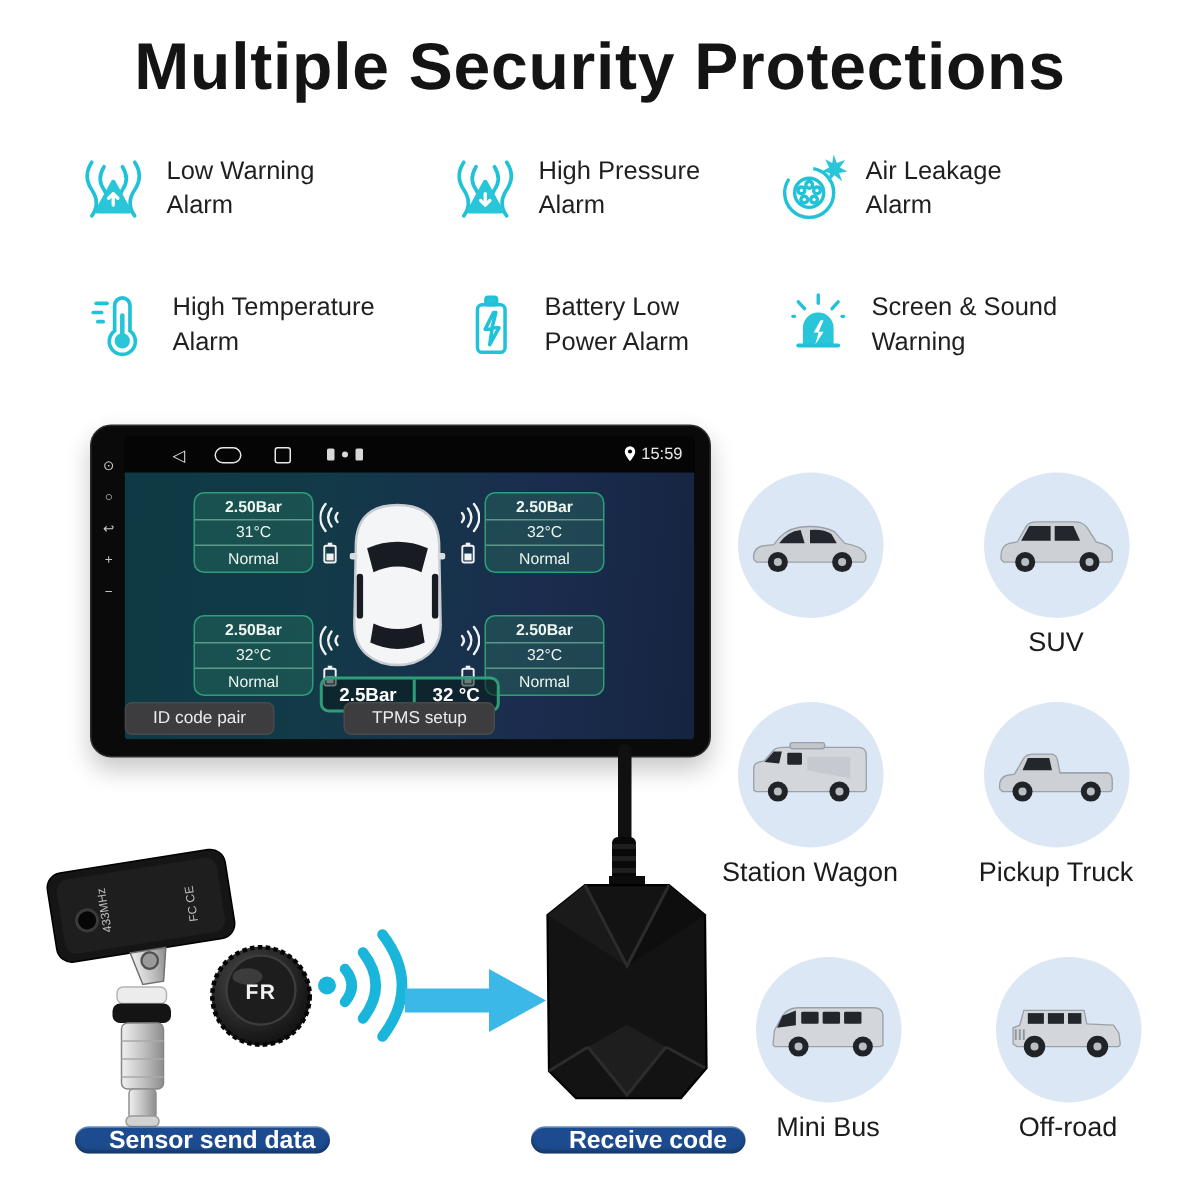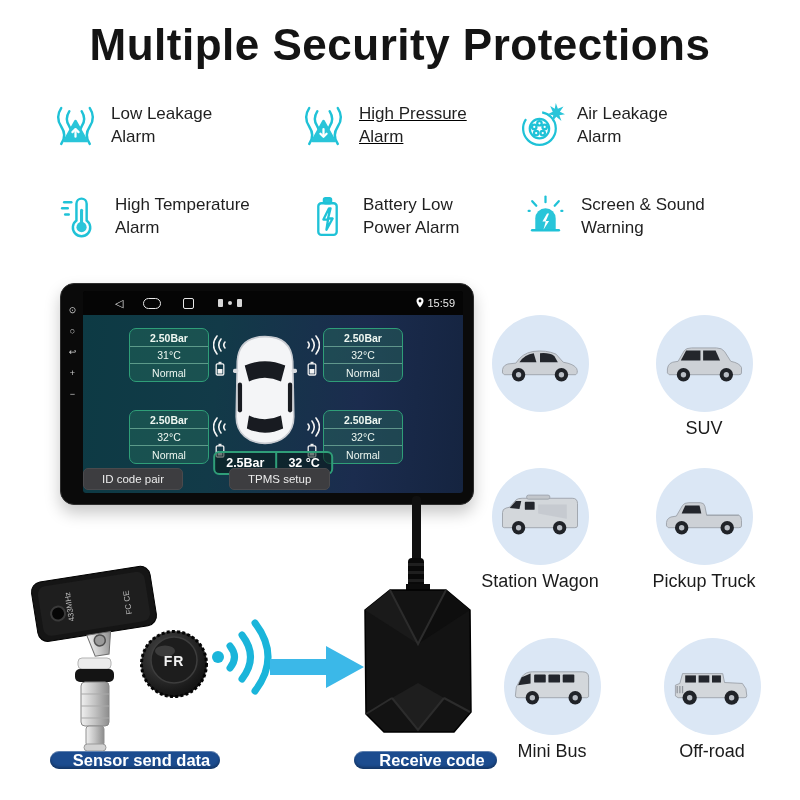--- a/index.html
+++ b/index.html
@@ -73,26 +73,26 @@
       <path d="M37,6 q6,9 0,18 q-6,9 0,17"></path>
         <path d="M29,9 q5,8 0,15 q-5,8 0,14"></path>
     </g>
     <path d="M23,19 L33.5,38 L12.5,38 Z" fill="#29c5d9" stroke="#29c5d9" stroke-width="3" stroke-linejoin="round"></path>
     <g stroke="#fff" stroke-width="2.2" fill="none" stroke-linecap="round" stroke-linejoin="round">
       <path d="M23,34 V27"></path>
         <path d="M20,29.5 L23,26.5 L26,29.5"></path>
     </g>
   </svg>
   <div class="flabel">
-    <div>Low Leakage</div>
+    <div>Low Warning</div>
       <div>Alarm</div>
   </div>
 </div>
 
-<div class="feature abs" style="left:300px;top:102px;text-decoration:underline;">
+<div class="feature abs" style="left:300px;top:102px;">
   <svg class="ficon" viewBox="0 0 46 46">
     <g stroke="#1fc2d7" stroke-width="2.4" fill="none" stroke-linecap="round">
       <path d="M9,6 q-6,9 0,18 q6,9 0,17"></path>
         <path d="M17,9 q-5,8 0,15 q5,8 0,14"></path>
       <path d="M37,6 q6,9 0,18 q-6,9 0,17"></path>
         <path d="M29,9 q5,8 0,15 q-5,8 0,14"></path>
     </g>
     <path d="M23,19 L33.5,38 L12.5,38 Z" fill="#29c5d9" stroke="#29c5d9" stroke-width="3" stroke-linejoin="round"></path>
     <g stroke="#fff" stroke-width="2.2" fill="none" stroke-linecap="round" stroke-linejoin="round">
       <path d="M23,26.5 V33.5"></path>

